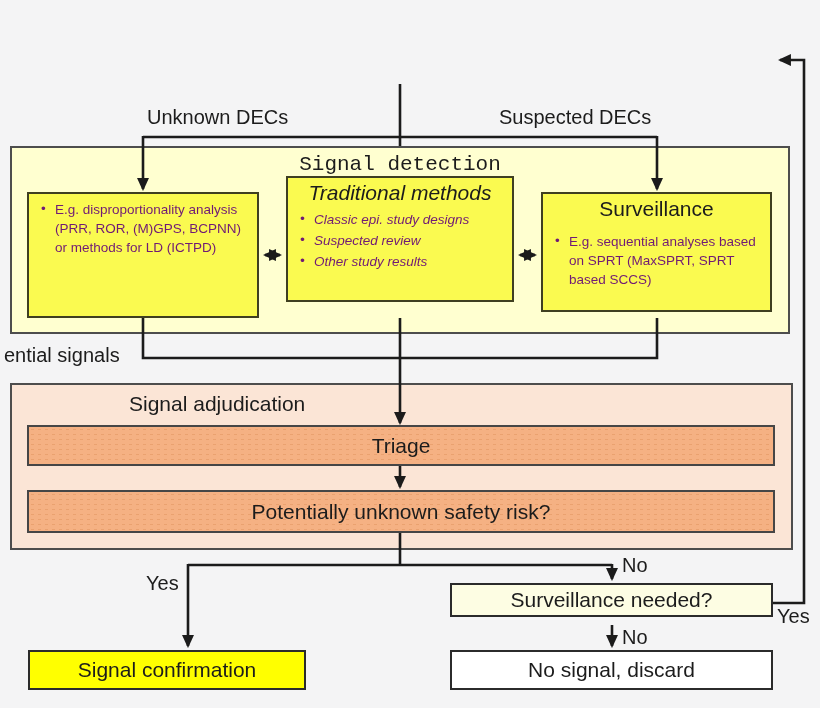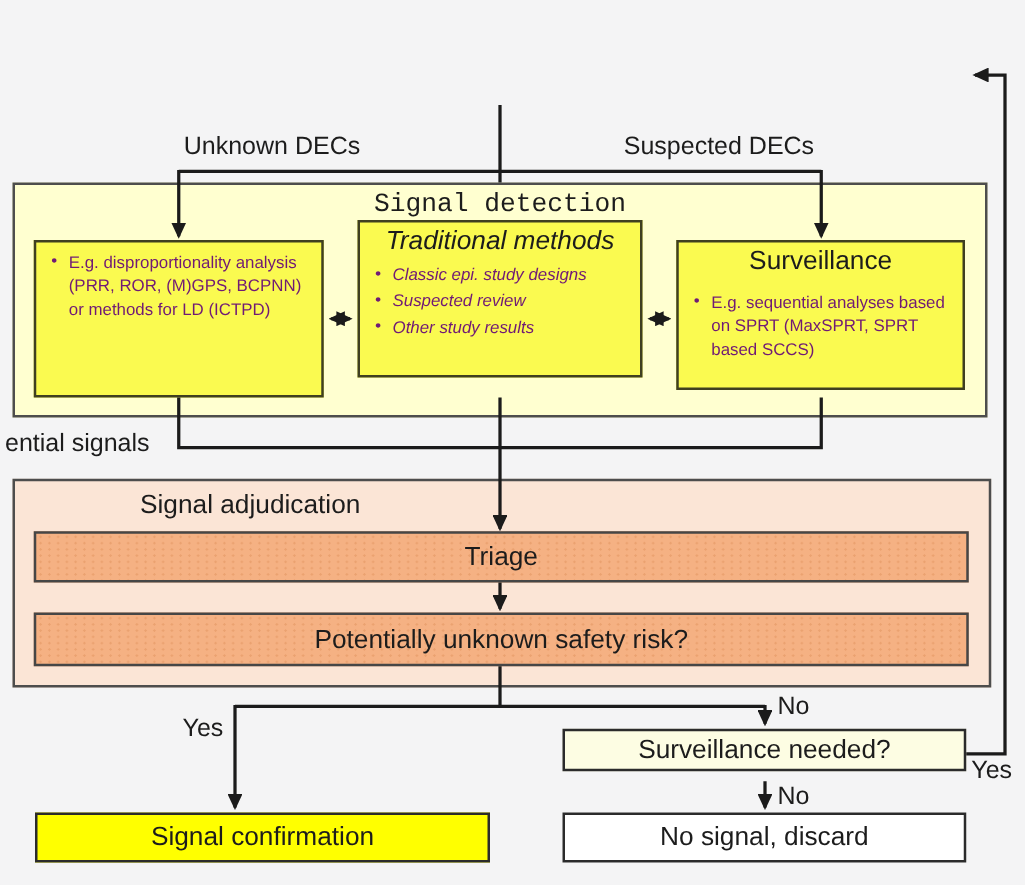--- a/index.html
+++ b/index.html
@@ -60,41 +60,41 @@
   <div class="abs inner-yellow" style="left:541px;top:192px;width:231px;height:120px;">
     <div class="inner-title">Surveillance</div>
     <div class="box-bullets" style="margin-top:11px;">
       <div class="bullet">E.g. sequential analyses based on SPRT (MaxSPRT, SPRT based SCCS)</div>
     </div>
   </div>
 
   <div class="abs flow-label" style="left:4px;top:344px;">ential signals</div>
 
   <div class="abs container-peach" style="left:10px;top:383px;width:783px;height:167px;">
-    <div class="abs section-title" style="left:100px;top:7px;">Signal adjudication</div>
+    <div class="abs section-title" style="left:117px;top:7px;">Signal adjudication</div>
   </div>
 
   <div class="abs bar" style="left:27px;top:425px;width:748px;height:41px;">
     <span>Triage</span>
   </div>
 
   <div class="abs bar" style="left:27px;top:490px;width:748px;height:43px;">
     <span>Potentially unknown safety risk?</span>
   </div>
 
   <div class="abs flow-label" style="left:146px;top:572px;">Yes</div>
   <div class="abs flow-label" style="left:622px;top:554px;">No</div>
   <div class="abs flow-label" style="left:777px;top:605px;">Yes</div>
   <div class="abs flow-label" style="left:622px;top:626px;">No</div>
 
   <div class="abs box cream big-text" style="left:450px;top:583px;width:323px;height:34px;">
     <span>Surveillance needed?</span>
   </div>
 
-  <div class="abs box big-text" style="left:28px;top:650px;width:364px;height:40px;background:#ffff00;">
+  <div class="abs box big-text" style="left:28px;top:650px;width:278px;height:40px;background:#ffff00;">
     <span>Signal confirmation</span>
   </div>
 
   <div class="abs box big-text" style="left:450px;top:650px;width:323px;height:40px;background:#ffffff;">
     <span>No signal, discard</span>
   </div>
 
   <svg class="wires" width="820" height="708" viewBox="0 0 820 708">
     <defs>
       <marker id="ah" markerWidth="5" markerHeight="4.6" refX="4.2" refY="2.3" orient="auto-start-reverse" markerUnits="strokeWidth">

